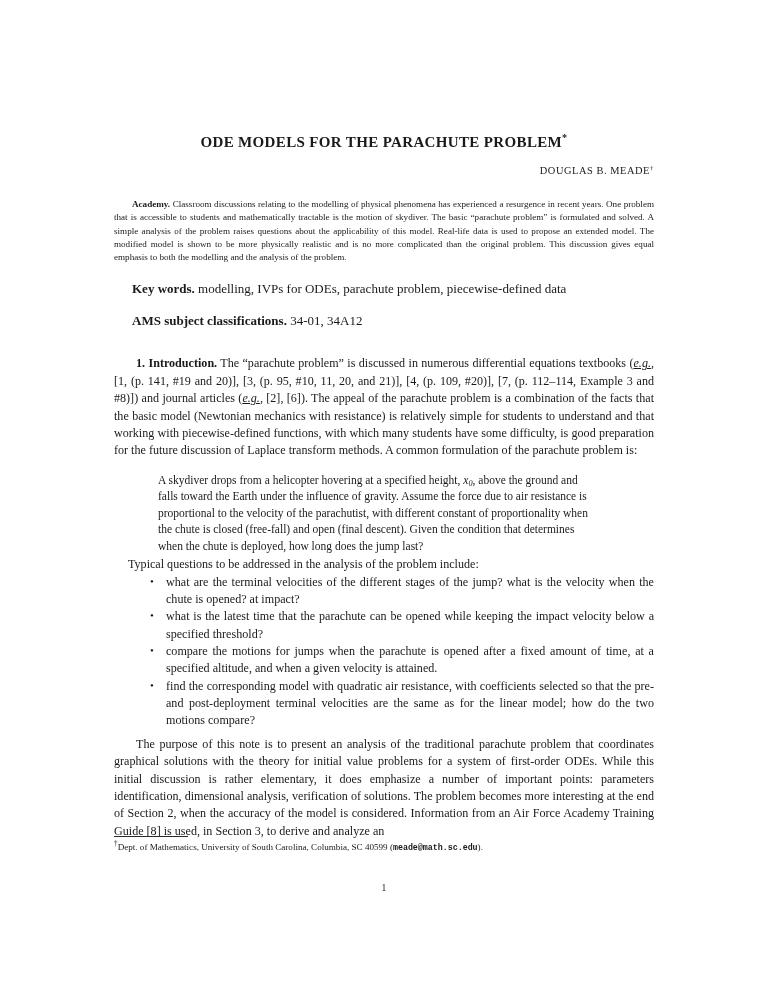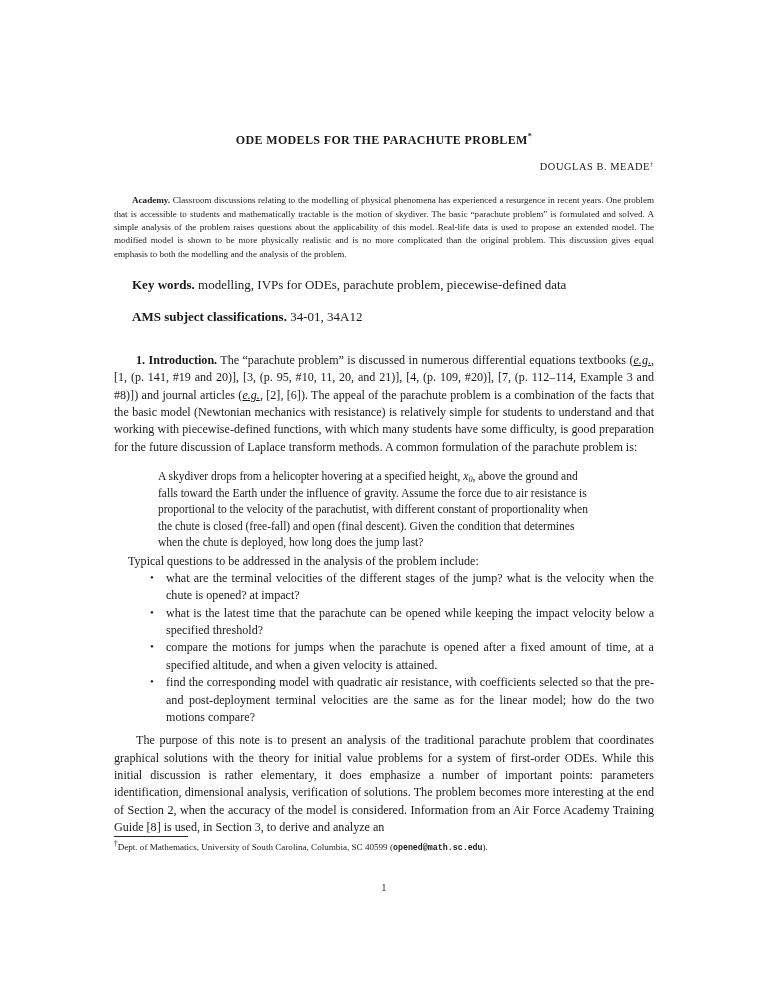--- a/index.html
+++ b/index.html
@@ -28,21 +28,21 @@
     left: 114px;
     top: 0;
     width: 540px;
   }
 
   
   .title {
     margin-top: 133px;
     text-align: center;
     font-weight: bold;
-    font-size: 12px;
+    font-size: 15px;
     letter-spacing: 0.35px;
     line-height: 1.2;
   }
   .title sup, .author sup {
     font-size: 0.68em;
     vertical-align: super;
     line-height: 0;
   }
   .author {
     margin-top: 14px;
@@ -213,18 +213,18 @@
       <li><span class="dot">•</span><span>compare the motions for jumps when the parachute is opened after a fixed amount of time, at a specified altitude, and when a given velocity is attained.</span></li>
       <li><span class="dot">•</span><span>find the corresponding model with quadratic air resistance, with coefficients selected so that the pre- and post-deployment terminal velocities are the same as for the linear model; how do the two motions compare?</span></li>
     </ul>
 
     <p class="body-para closing">The purpose of this note is to present an analysis of the traditional parachute problem that coordinates graphical solutions with the theory for initial value problems for a system of first-order ODEs. While this initial discussion is rather elementary, it does emphasize a number of important points: parameters identification, dimensional analysis, verification of solutions. The problem becomes more interesting at the end of Section 2, when the accuracy of the model is considered. Information from an Air Force Academy Training Guide [8] is used, in Section 3, to derive and analyze an</p>
 
   </div>
 
   <div class="footnote-area">
     <div class="fnrule"></div>
-    <div class="footnote"><sup>†</sup><span>Dept. of Mathematics, University of South Carolina, Columbia, SC 40599 (</span><span class="mono">opened@math.sc.edu</span><span>).</span></div>
+    <div class="footnote"><sup>†</sup><span>Dept. of Mathematics, University of South Carolina, Columbia, SC 40599 (</span><span class="mono">meade@math.sc.edu</span><span>).</span></div>
   </div>
 
   <div class="pagenum">1</div>
 
 </div>
 
 </body></html>

